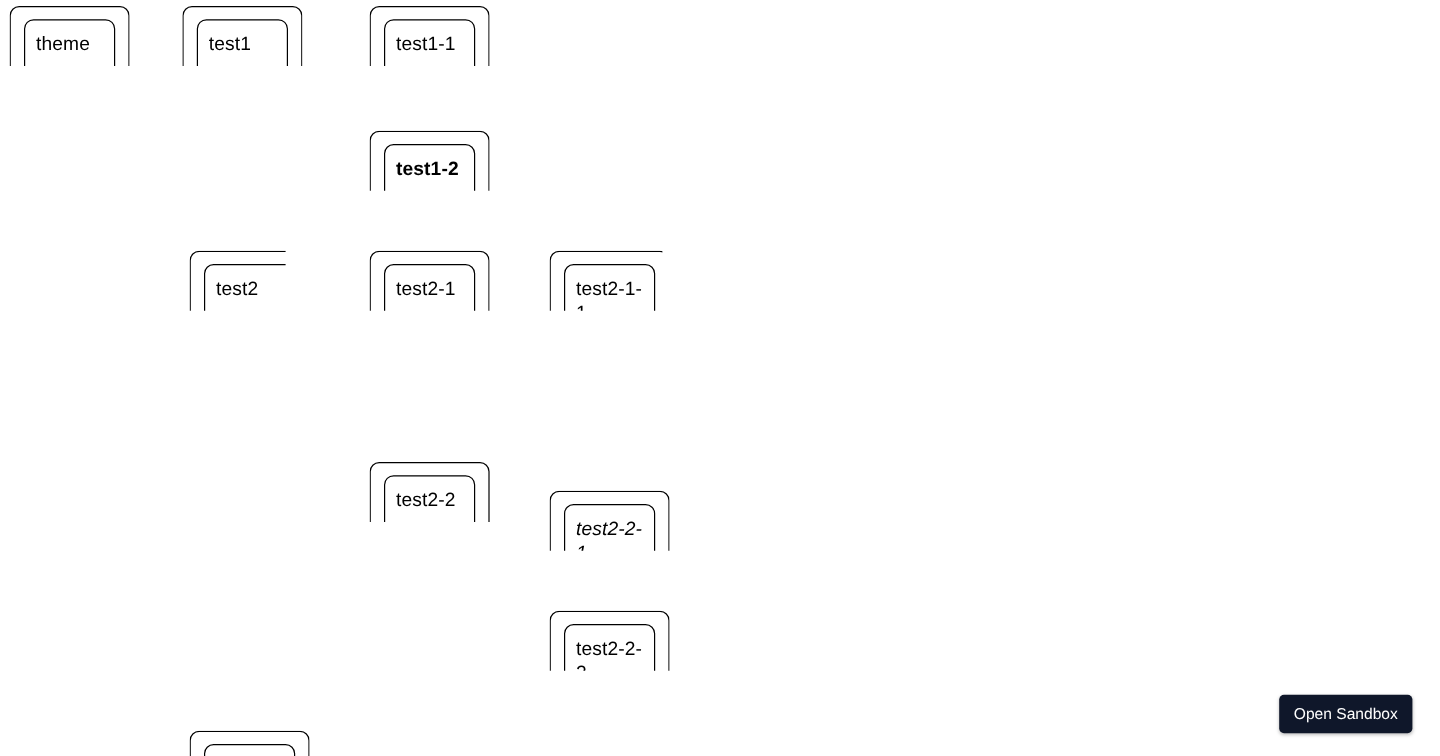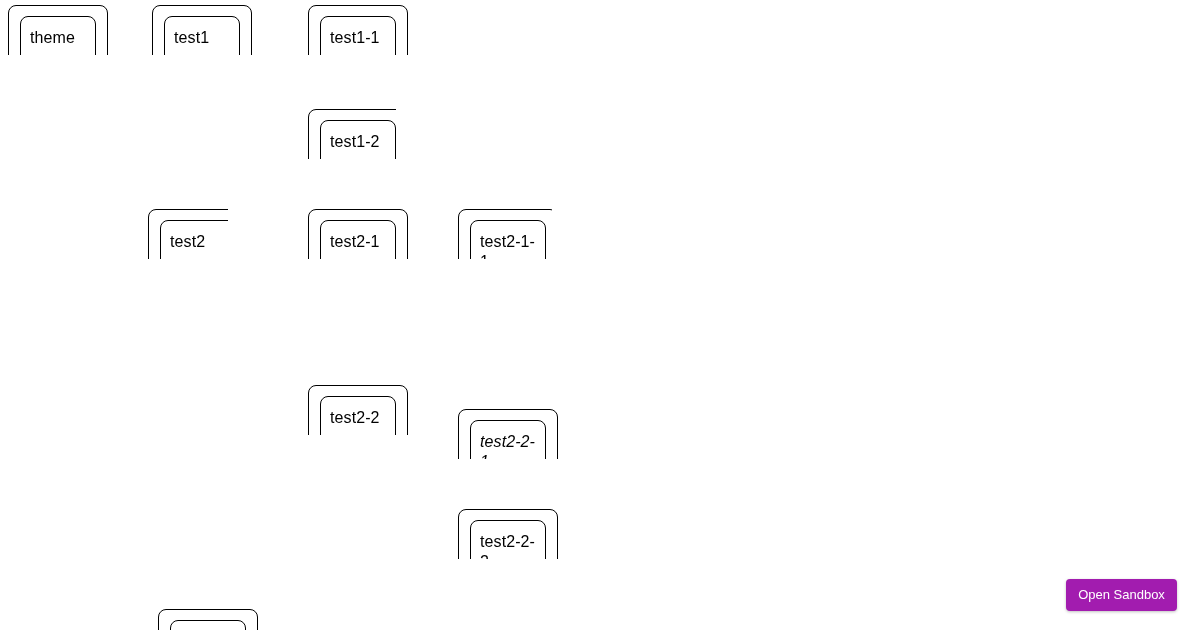--- a/index.html
+++ b/index.html
@@ -69,21 +69,21 @@
     text-align: left;
   }
 
   
   .sandbox-button {
     position: absolute;
     left: 1066px;
     top: 579px;
     width: 111px;
     height: 32px;
-    background: #a21caf;
+    background: #0f172a;
     color: #ffffff;
     border: none;
     border-radius: 4px;
     font-family: "Liberation Sans", sans-serif;
     font-size: 13px;
     line-height: 32px;
     text-align: center;
     padding: 0;
     cursor: pointer;
     box-shadow: 0 1px 3px rgba(0,0,0,0.25);
@@ -108,28 +108,28 @@
         </div>
       </div>
     </div>
     <div class="node" style="left: 308px; top: 5px; width: 100px; height: 50px; padding-left: 28px;">
       <div class="node-outer">
         <div class="node-inner">
           <div class="node-label">test1-1</div>
         </div>
       </div>
     </div>
-    <div class="node" style="left: 308px; top: 109px; width: 88px; height: 50px;">
+    <div class="node" style="left: 308px; top: 109px; width: 100px; height: 50px; font-weight: bold;">
       <div class="node-outer">
         <div class="node-inner">
           <div class="node-label">test1-2</div>
         </div>
       </div>
     </div>
-    <div class="node" style="left: 148px; top: 209px; width: 80px; height: 50px;">
+    <div class="node" style="left: 158px; top: 209px; width: 80px; height: 50px;">
       <div class="node-outer">
         <div class="node-inner">
           <div class="node-label">test2</div>
         </div>
       </div>
     </div>
     <div class="node" style="left: 308px; top: 209px; width: 100px; height: 50px;">
       <div class="node-outer">
         <div class="node-inner">
           <div class="node-label">test2-1</div>

